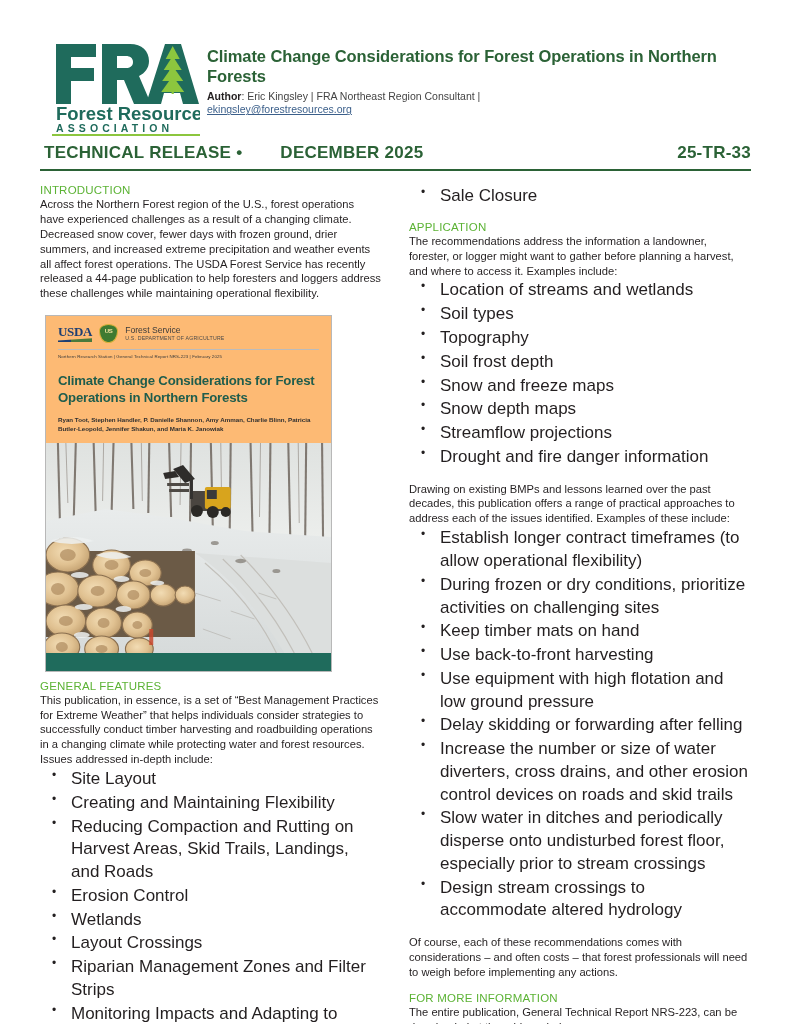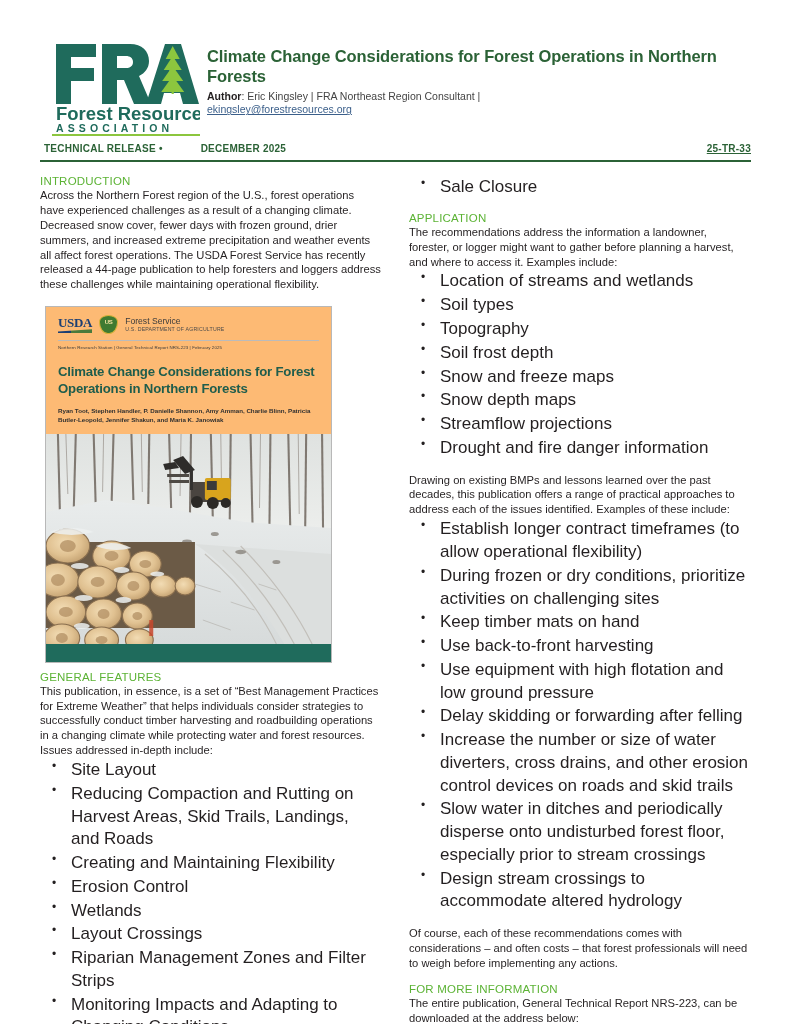--- a/index.html
+++ b/index.html
@@ -68,29 +68,29 @@
 
   
   .rule-light {
     border-top: 2px solid #8cc63e;
     margin: 0 0 0 12px;
     width: 148px;
   }
   .tr-bar {
     display: flex;
     align-items: baseline;
-    font-size: 10px;
+    font-size: 17px;
     font-weight: bold;
     color: #2b6236;
     letter-spacing: 0.25px;
     padding: 7px 0 6px 0;
   }
   .tr-label { margin-left: 4px; }
   .tr-date  { margin-left: 38px; }
-  .tr-num   { margin-left: auto; text-decoration: underline; }
+  .tr-num   { margin-left: auto; }
   .rule-dark {
     border-top: 2px solid #2b6236;
     margin-bottom: 13px;
   }
 
   
   .columns {
     display: flex;
     gap: 28px;
   }
@@ -453,22 +453,22 @@
         </svg>
 
         <div class="cover-footer"></div>
       </div>
 
       <div class="spacer-sm"></div>
       <h2 class="section-head">GENERAL FEATURES</h2>
       <p class="body">This publication, in essence, is a set of “Best Management Practices for Extreme Weather” that helps individuals consider strategies to successfully conduct timber harvesting and roadbuilding operations in a changing climate while protecting water and forest resources. Issues addressed in-depth include:</p>
       <ul class="bullets">
         <li>Site Layout</li>
+        <li>Creating and Maintaining Flexibility</li>
         <li>Reducing Compaction and Rutting on Harvest Areas, Skid Trails, Landings, and Roads</li>
-        <li>Creating and Maintaining Flexibility</li>
         <li>Erosion Control</li>
         <li>Wetlands</li>
         <li>Layout Crossings</li>
         <li>Riparian Management Zones and Filter Strips</li>
         <li>Monitoring Impacts and Adapting to Changing Conditions</li>
       </ul>
     </div>
 
     <div class="col">
 

